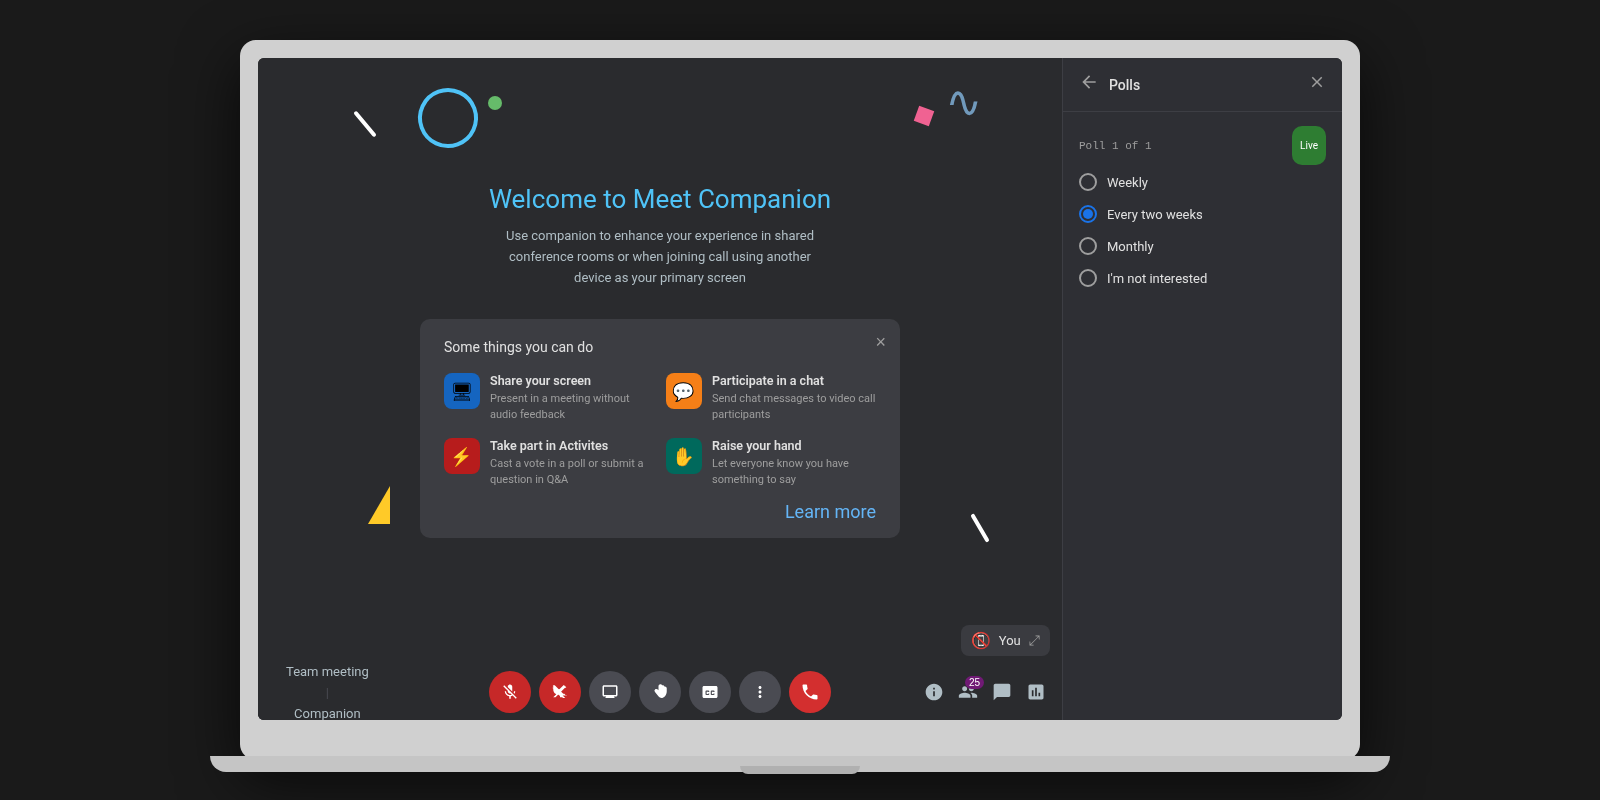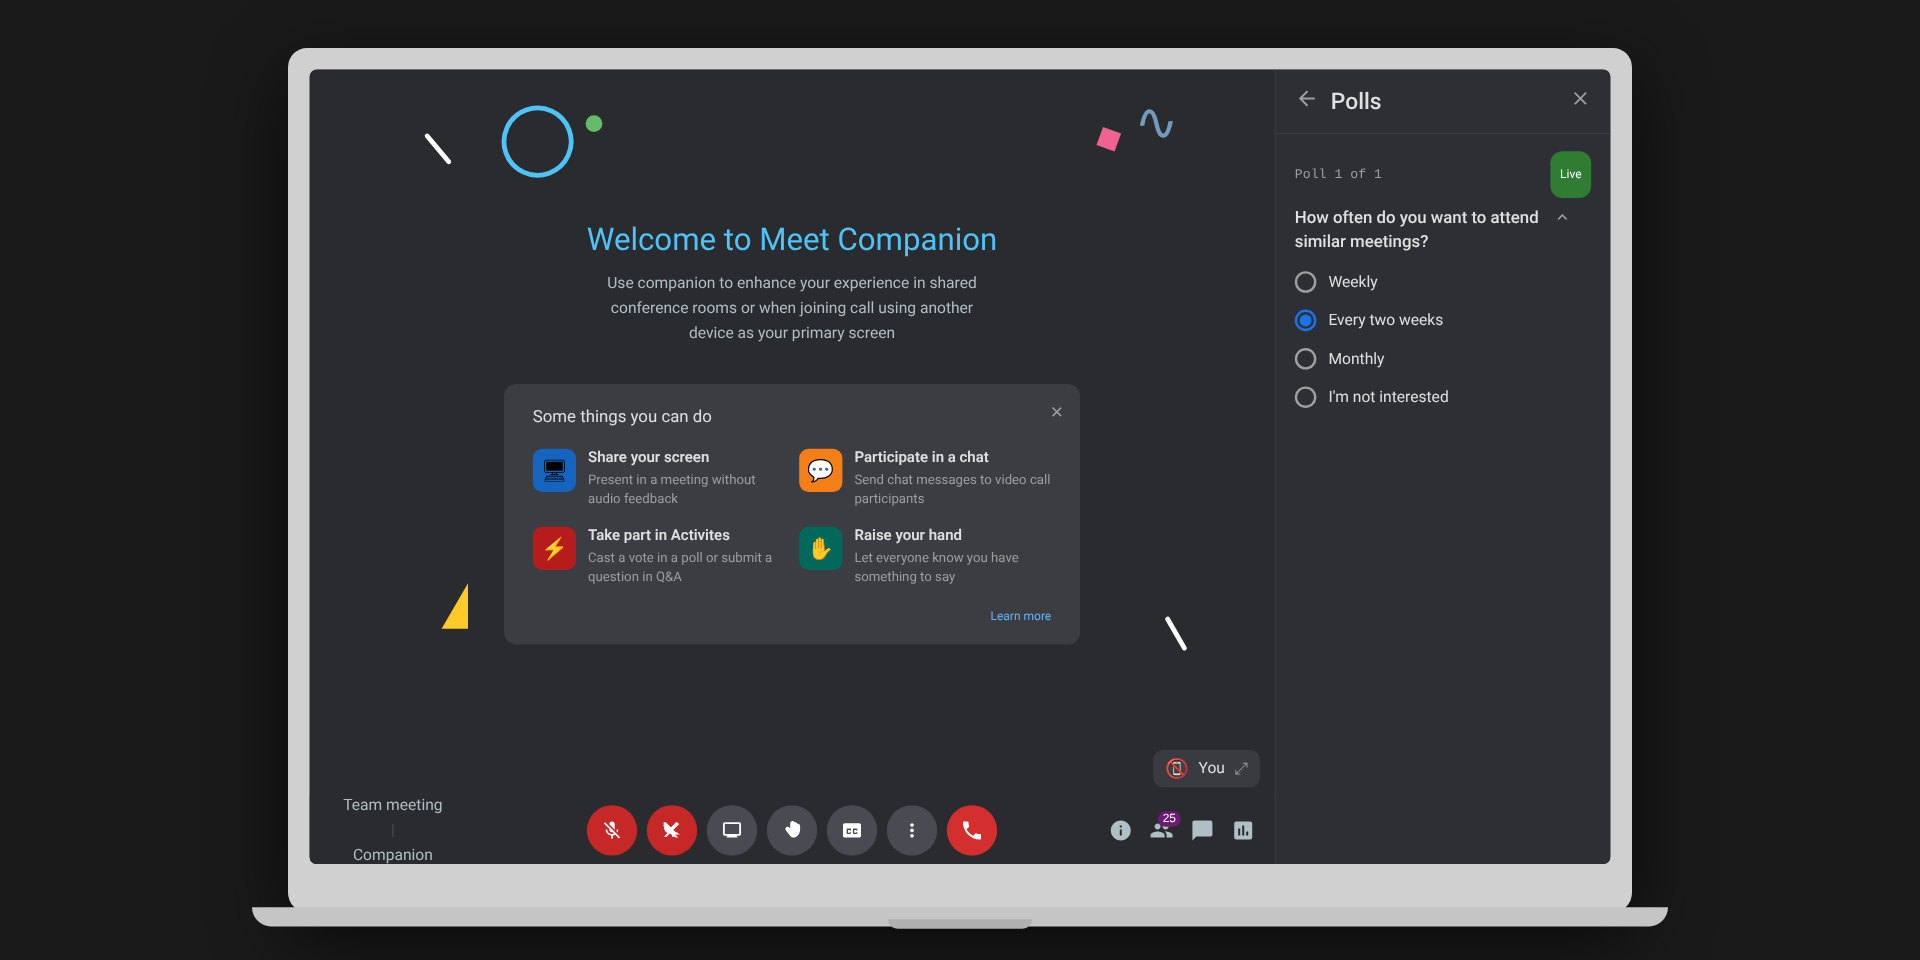--- a/index.html
+++ b/index.html
@@ -221,21 +221,21 @@
       font-size: 11px;
       color: #9e9e9e;
       line-height: 1.4;
     }
     .learn-more-row {
       text-align: right;
       margin-top: 14px;
     }
     .learn-more {
       color: #64b5f6;
-      font-size: 10px;
+      font-size: 18px;
       cursor: pointer;
       text-decoration: none;
     }
 
     
     .you-tile {
       position: absolute;
       bottom: 8px;
       right: 12px;
       background: #3a3b40;
@@ -346,21 +346,21 @@
     }
     .polls-back {
       background: none;
       border: none;
       color: #9e9e9e;
       font-size: 18px;
       cursor: pointer;
     }
     .polls-title {
       flex: 1;
-      font-size: 19px;
+      font-size: 14px;
       color: #e0e0e0;
       font-weight: 500;
     }
     .polls-close {
       background: none;
       border: none;
       color: #9e9e9e;
       font-size: 18px;
       cursor: pointer;
     }
@@ -627,28 +627,20 @@
               </svg>
           </button>
         </div>
 
         <div class="polls-body">
           <div class="poll-meta">
             <span class="poll-counter">Poll 1 of 1</span>
             <span class="live-badge">Live</span>
           </div>
 
-          <div class="poll-question-row">
-            <div class="poll-question">How often do you want to attend similar meetings?</div>
-            <button class="poll-collapse">
-              <svg width="16" height="16" viewBox="0 0 24 24" fill="#9e9e9e">
-                  <path d="M7.41 15.41L12 10.83l4.59 4.58L18 14l-6-6-6 6z"></path>
-                </svg>
-            </button>
-          </div>
 
           <div class="poll-options">
             <label class="poll-option">
               <div class="radio-outer"></div>
               <span class="poll-option-label">Weekly</span>
             </label>
             <label class="poll-option">
               <div class="radio-outer selected">
                 <div class="radio-inner"></div>
               </div>

